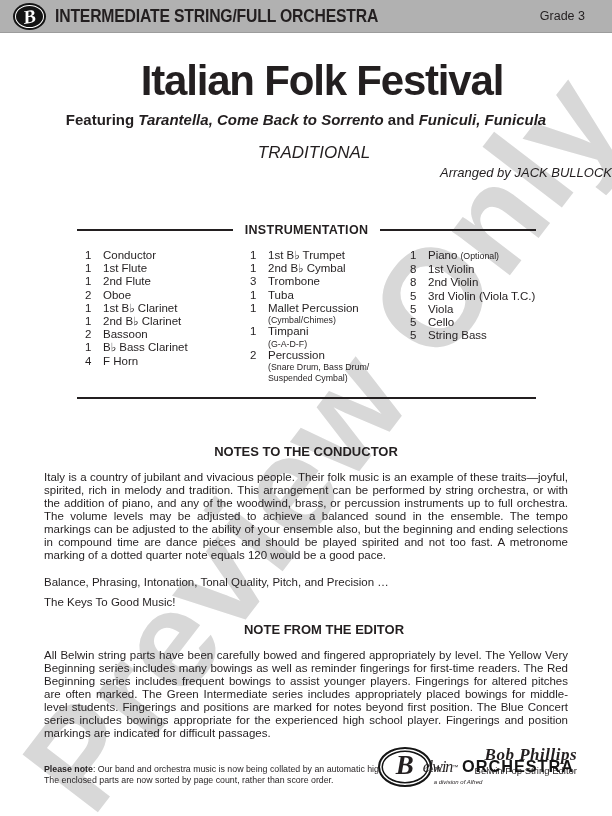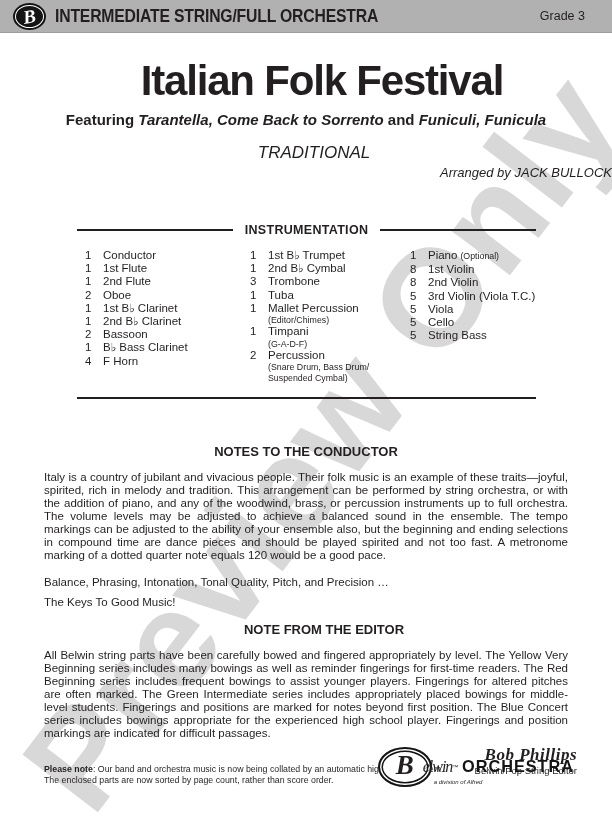--- a/index.html
+++ b/index.html
@@ -161,21 +161,21 @@
           <span class="iname"><span>Trombone</span></span>
         </div>
 
         <div class="instr-row">
           <span class="qty">1</span>
           <span class="iname"><span>Tuba</span></span>
         </div>
 
         <div class="instr-row">
           <span class="qty">1</span>
-          <span class="iname"><span>Mallet Percussion</span><span class="sub">(Editor/Chimes)</span></span>
+          <span class="iname"><span>Mallet Percussion</span><span class="sub">(Cymbal/Chimes)</span></span>
         </div>
 
         <div class="instr-row">
           <span class="qty">1</span>
           <span class="iname"><span>Timpani</span><span class="sub">(G-A-D-F)</span></span>
         </div>
 
         <div class="instr-row">
           <span class="qty">2</span>
           <span class="iname"><span>Percussion</span><span class="sub">(Snare Drum, Bass Drum/</span><span class="sub">Suspended Cymbal)</span></span>

